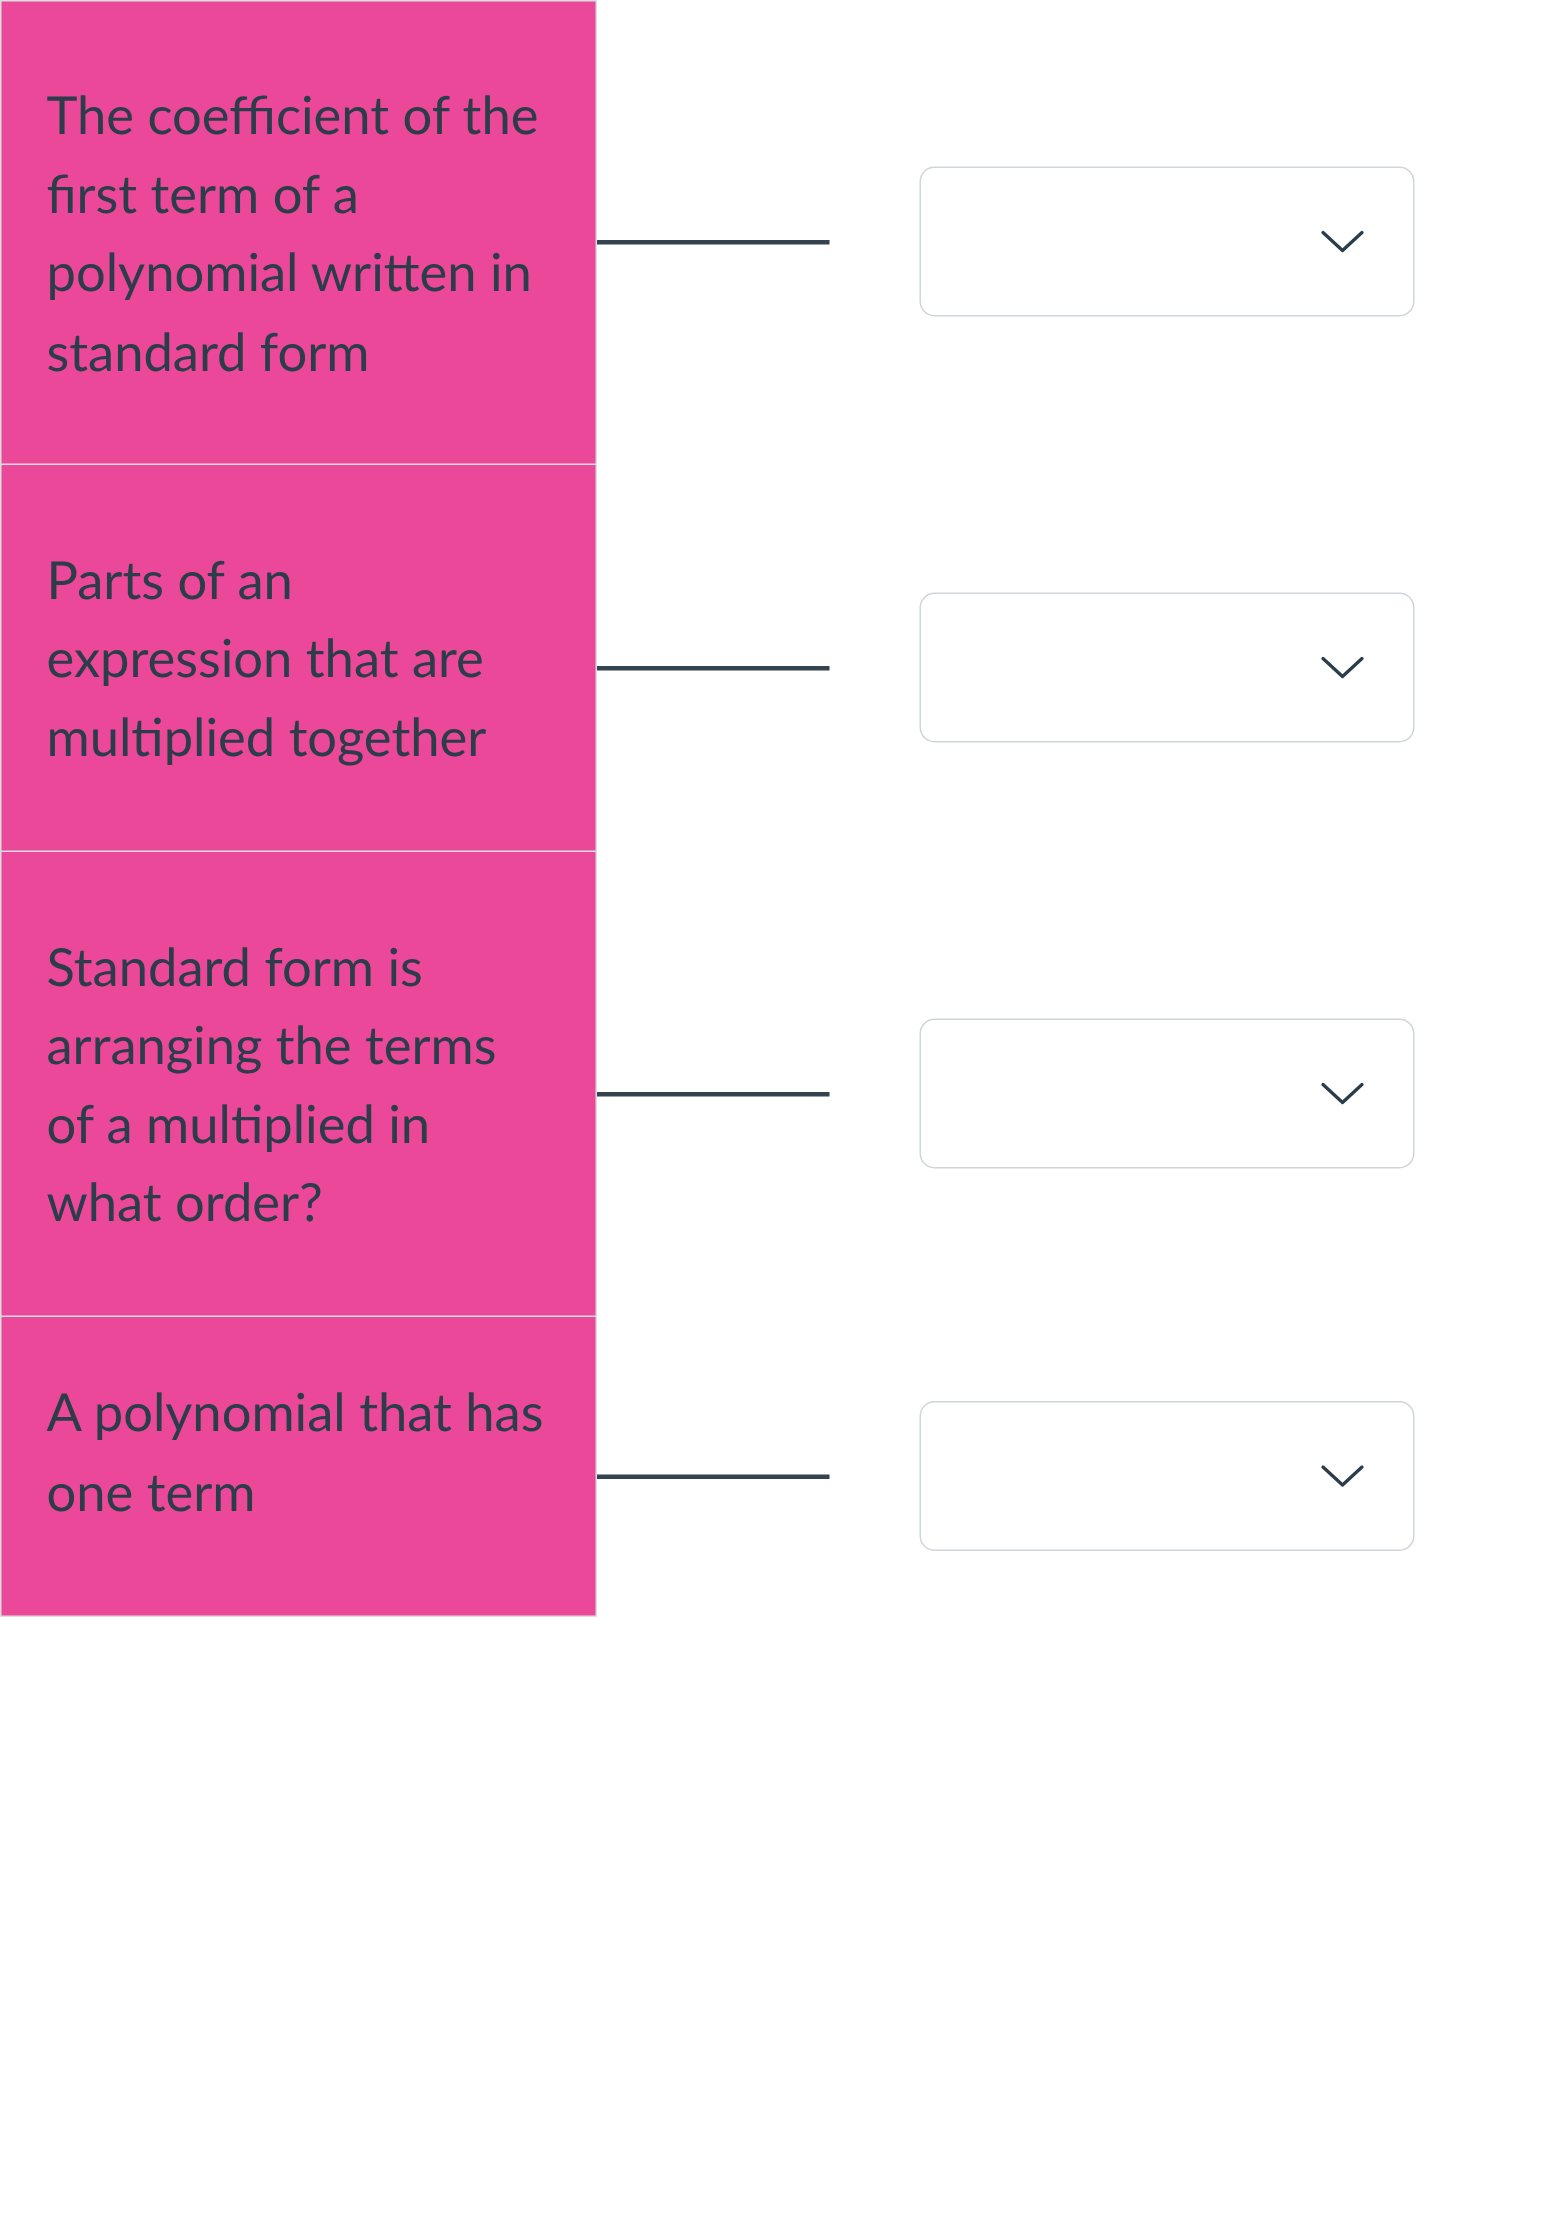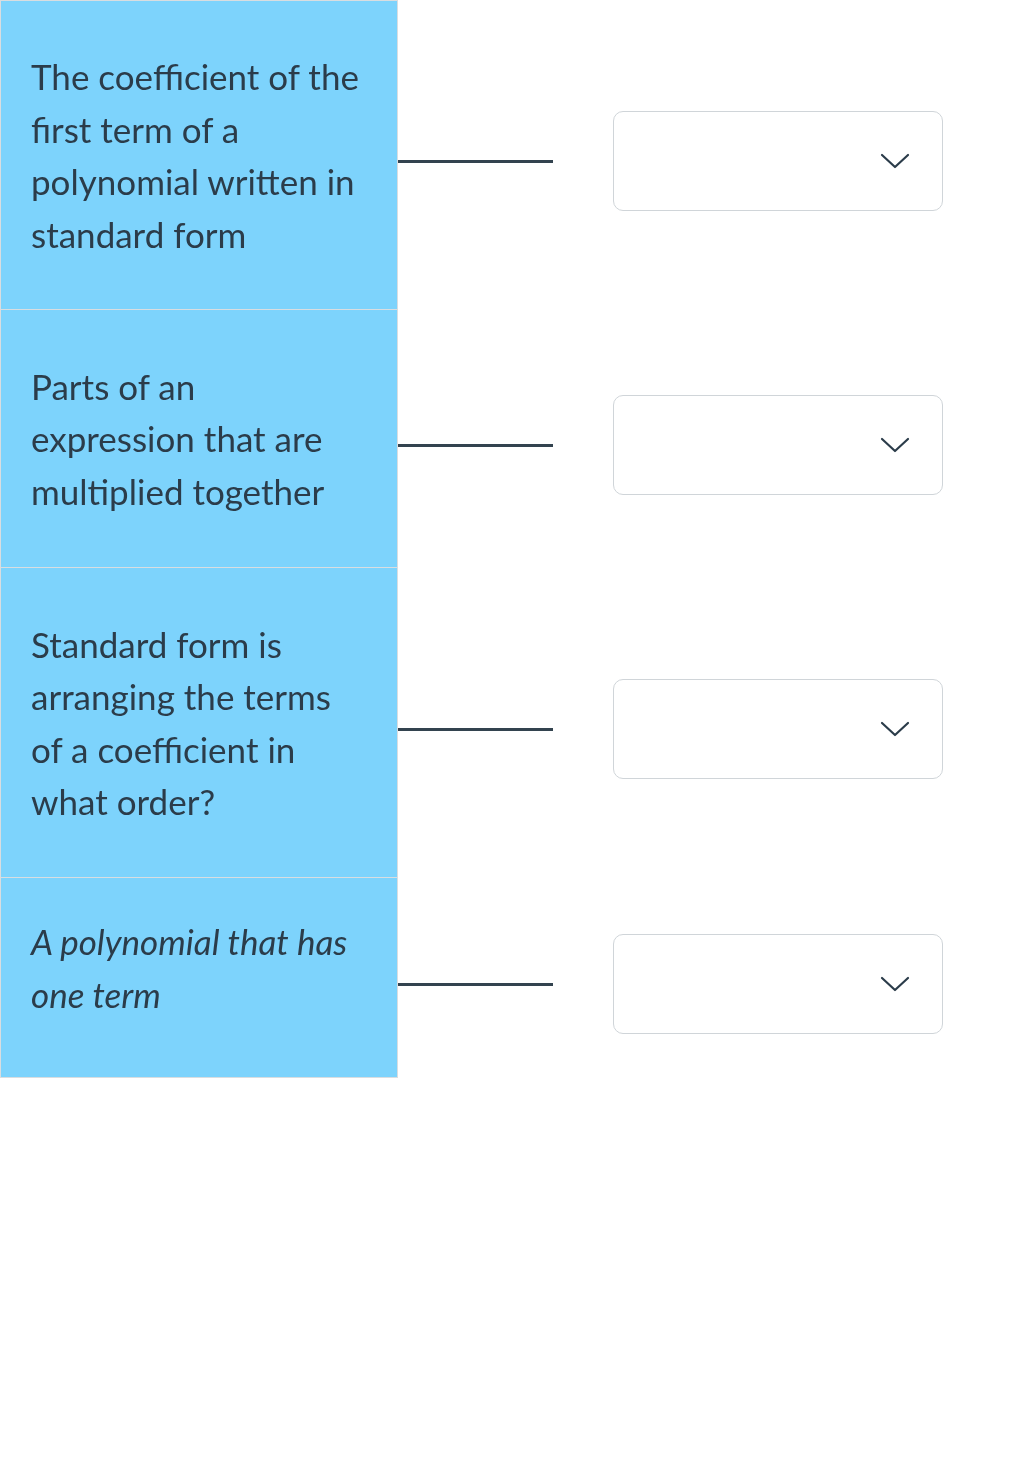--- a/index.html
+++ b/index.html
@@ -19,21 +19,21 @@
     flex-direction: column;
     width: 100%;
   }
   .match-row {
     display: flex;
     align-items: stretch;
     width: 100%;
   }
   .prompt-cell {
     width: 398px;
-    background: #7dd3fc;
+    background: #ec4899;
     border: 1px solid #d9dde0;
     padding: 30px 30px;
     display: flex;
     align-items: center;
     font-size: 35px;
     line-height: 1.5;
     color: #2b3c4a;
     font-weight: 400;
   }
   .match-row + .match-row .prompt-cell {
@@ -86,21 +86,21 @@
     stroke-width: 2.2;
     fill: none;
     stroke-linecap: round;
     stroke-linejoin: round;
   }
   
   .row-0 .prompt-cell { min-height: 310px; }
   .row-1 .prompt-cell { min-height: 200px; }
   .row-2 .prompt-cell { min-height: 258px; }
   .row-3 .prompt-cell { min-height: 310px; }
-  .row-4 .prompt-cell { min-height: 200px; padding-bottom: 50px; font-style: italic;}
+  .row-4 .prompt-cell { min-height: 200px; padding-bottom: 50px;}
 </style>
 </head>
 <body>
 
 <div class="matching-container">
 
   <div class="match-row row-0">
     <div class="prompt-cell">
       <span>The coefficient of the first term of a polynomial written in standard form</span>
     </div>
@@ -134,21 +134,21 @@
           <svg viewBox="0 0 34 20">
               <polyline points="4,4 17,16 30,4"></polyline>
             </svg>
         </span>
       </div>
     </div>
   </div>
 
   <div class="match-row row-3">
     <div class="prompt-cell">
-      <span>Standard form is arranging the terms of a coefficient in what order?</span>
+      <span>Standard form is arranging the terms of a multiplied in what order?</span>
     </div>
     <div class="connector-cell">
       <div class="connector-line"></div>
     </div>
     <div class="dropdown-cell">
       <div class="dropdown">
         <span></span>
         <span class="chevron">
           <svg viewBox="0 0 34 20">
               <polyline points="4,4 17,16 30,4"></polyline>

